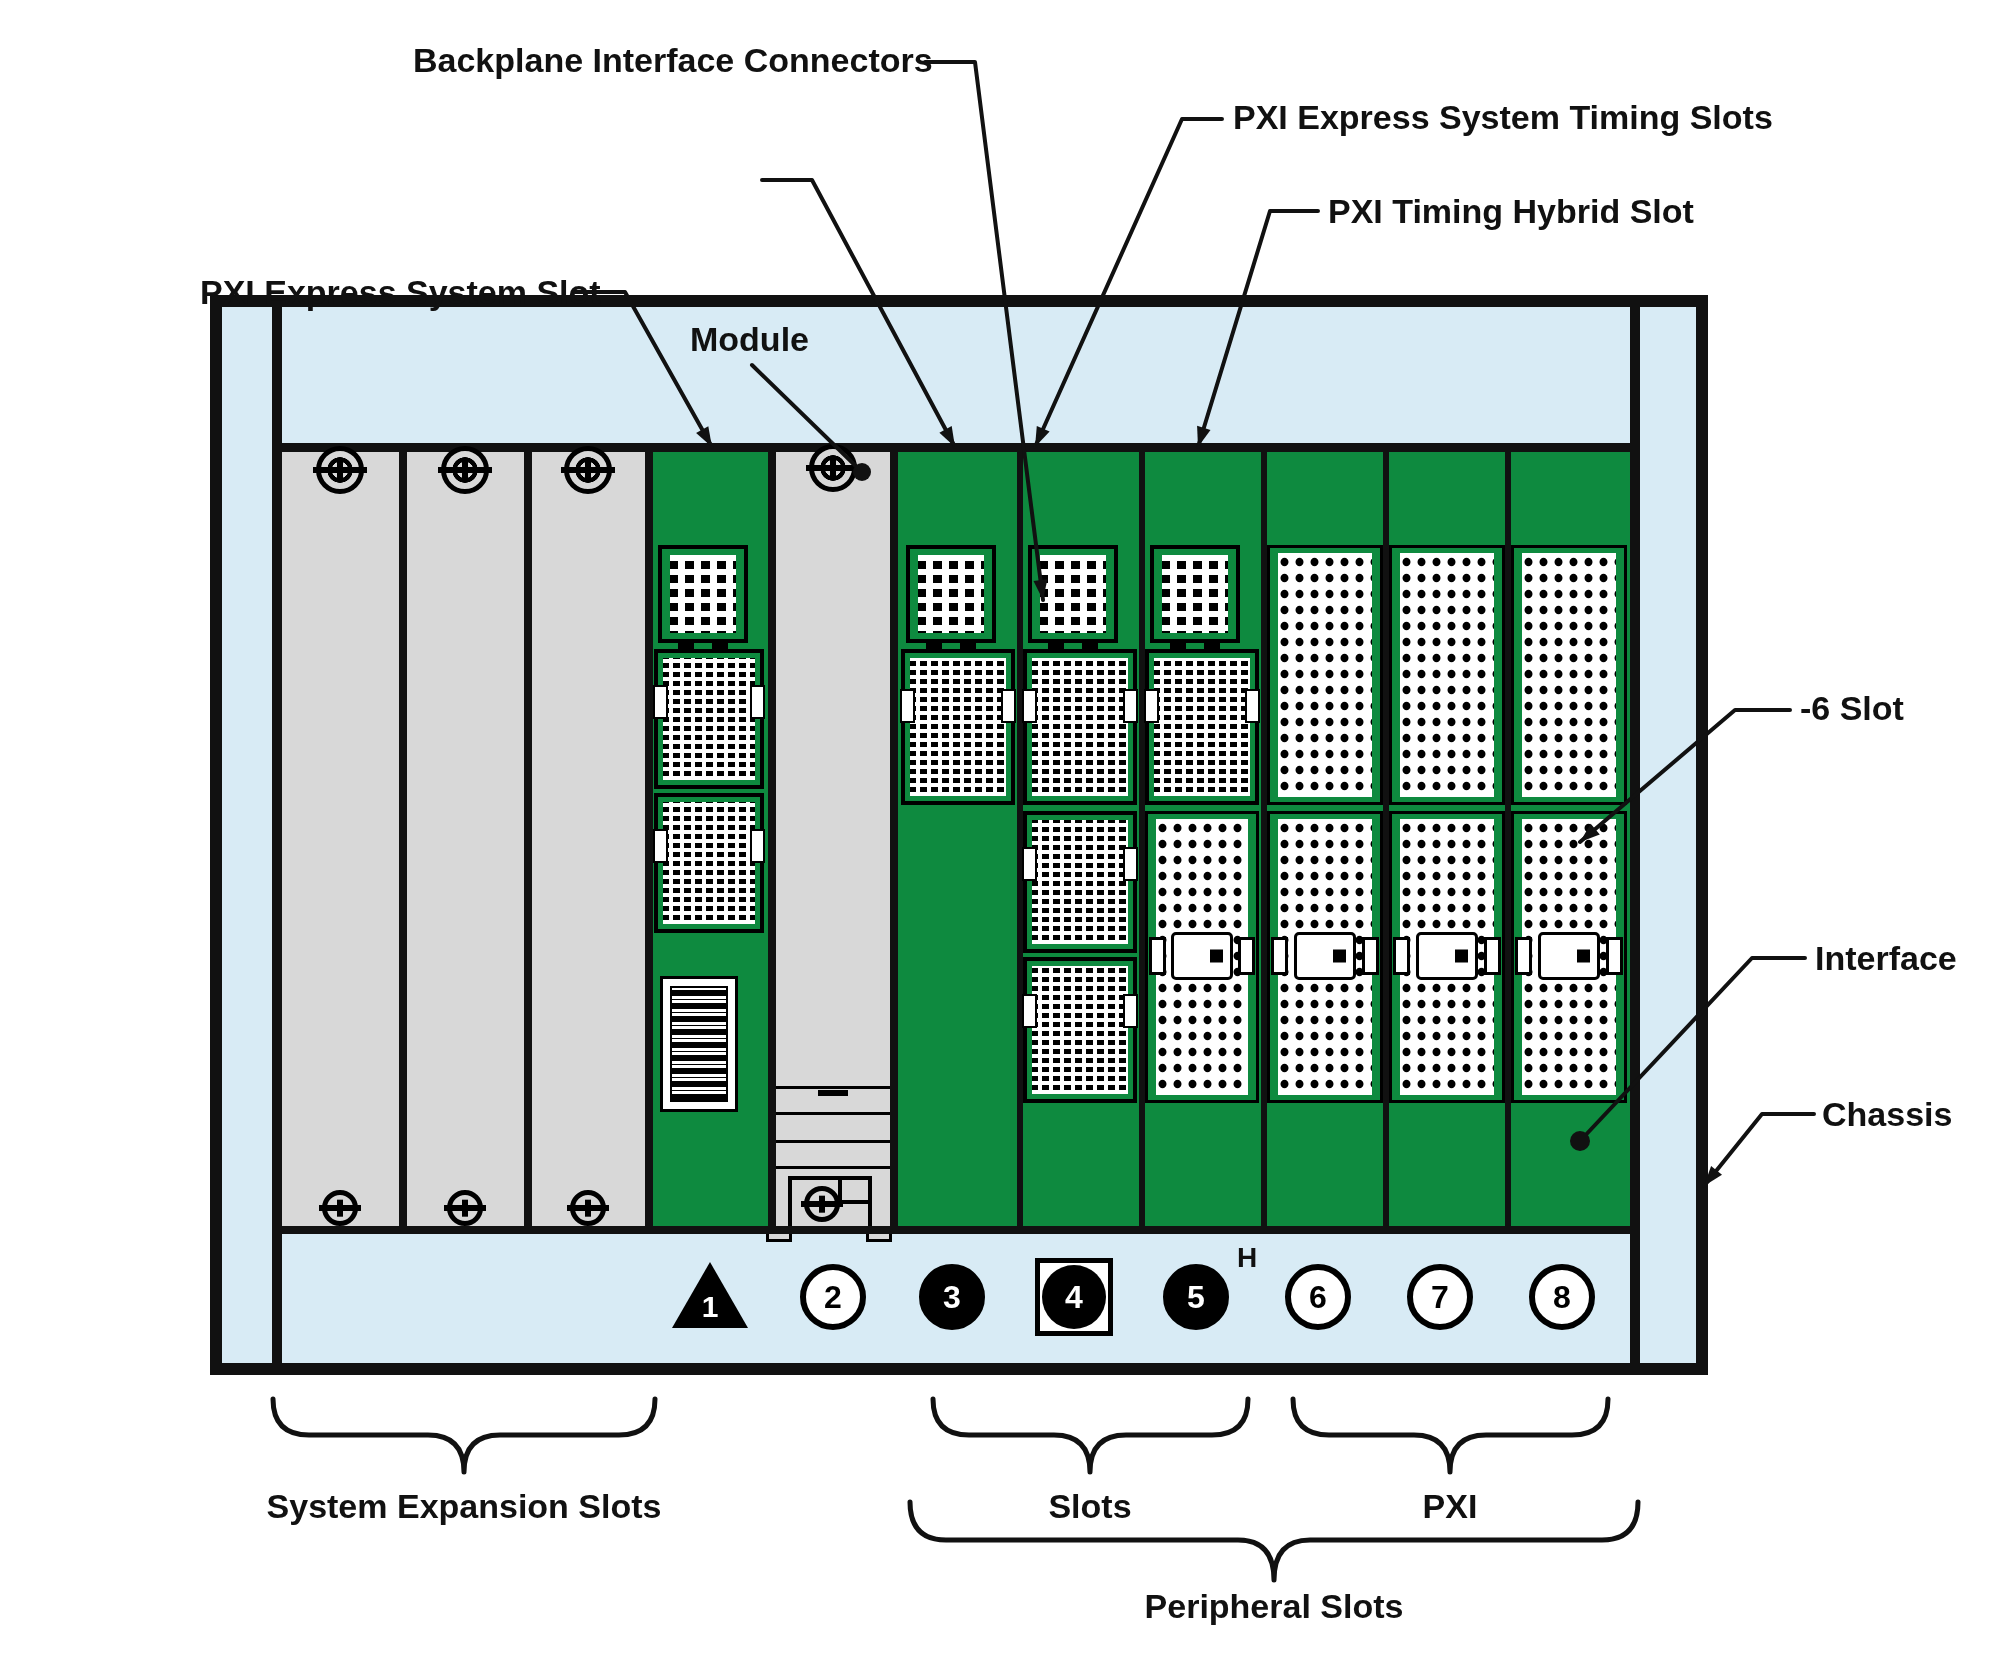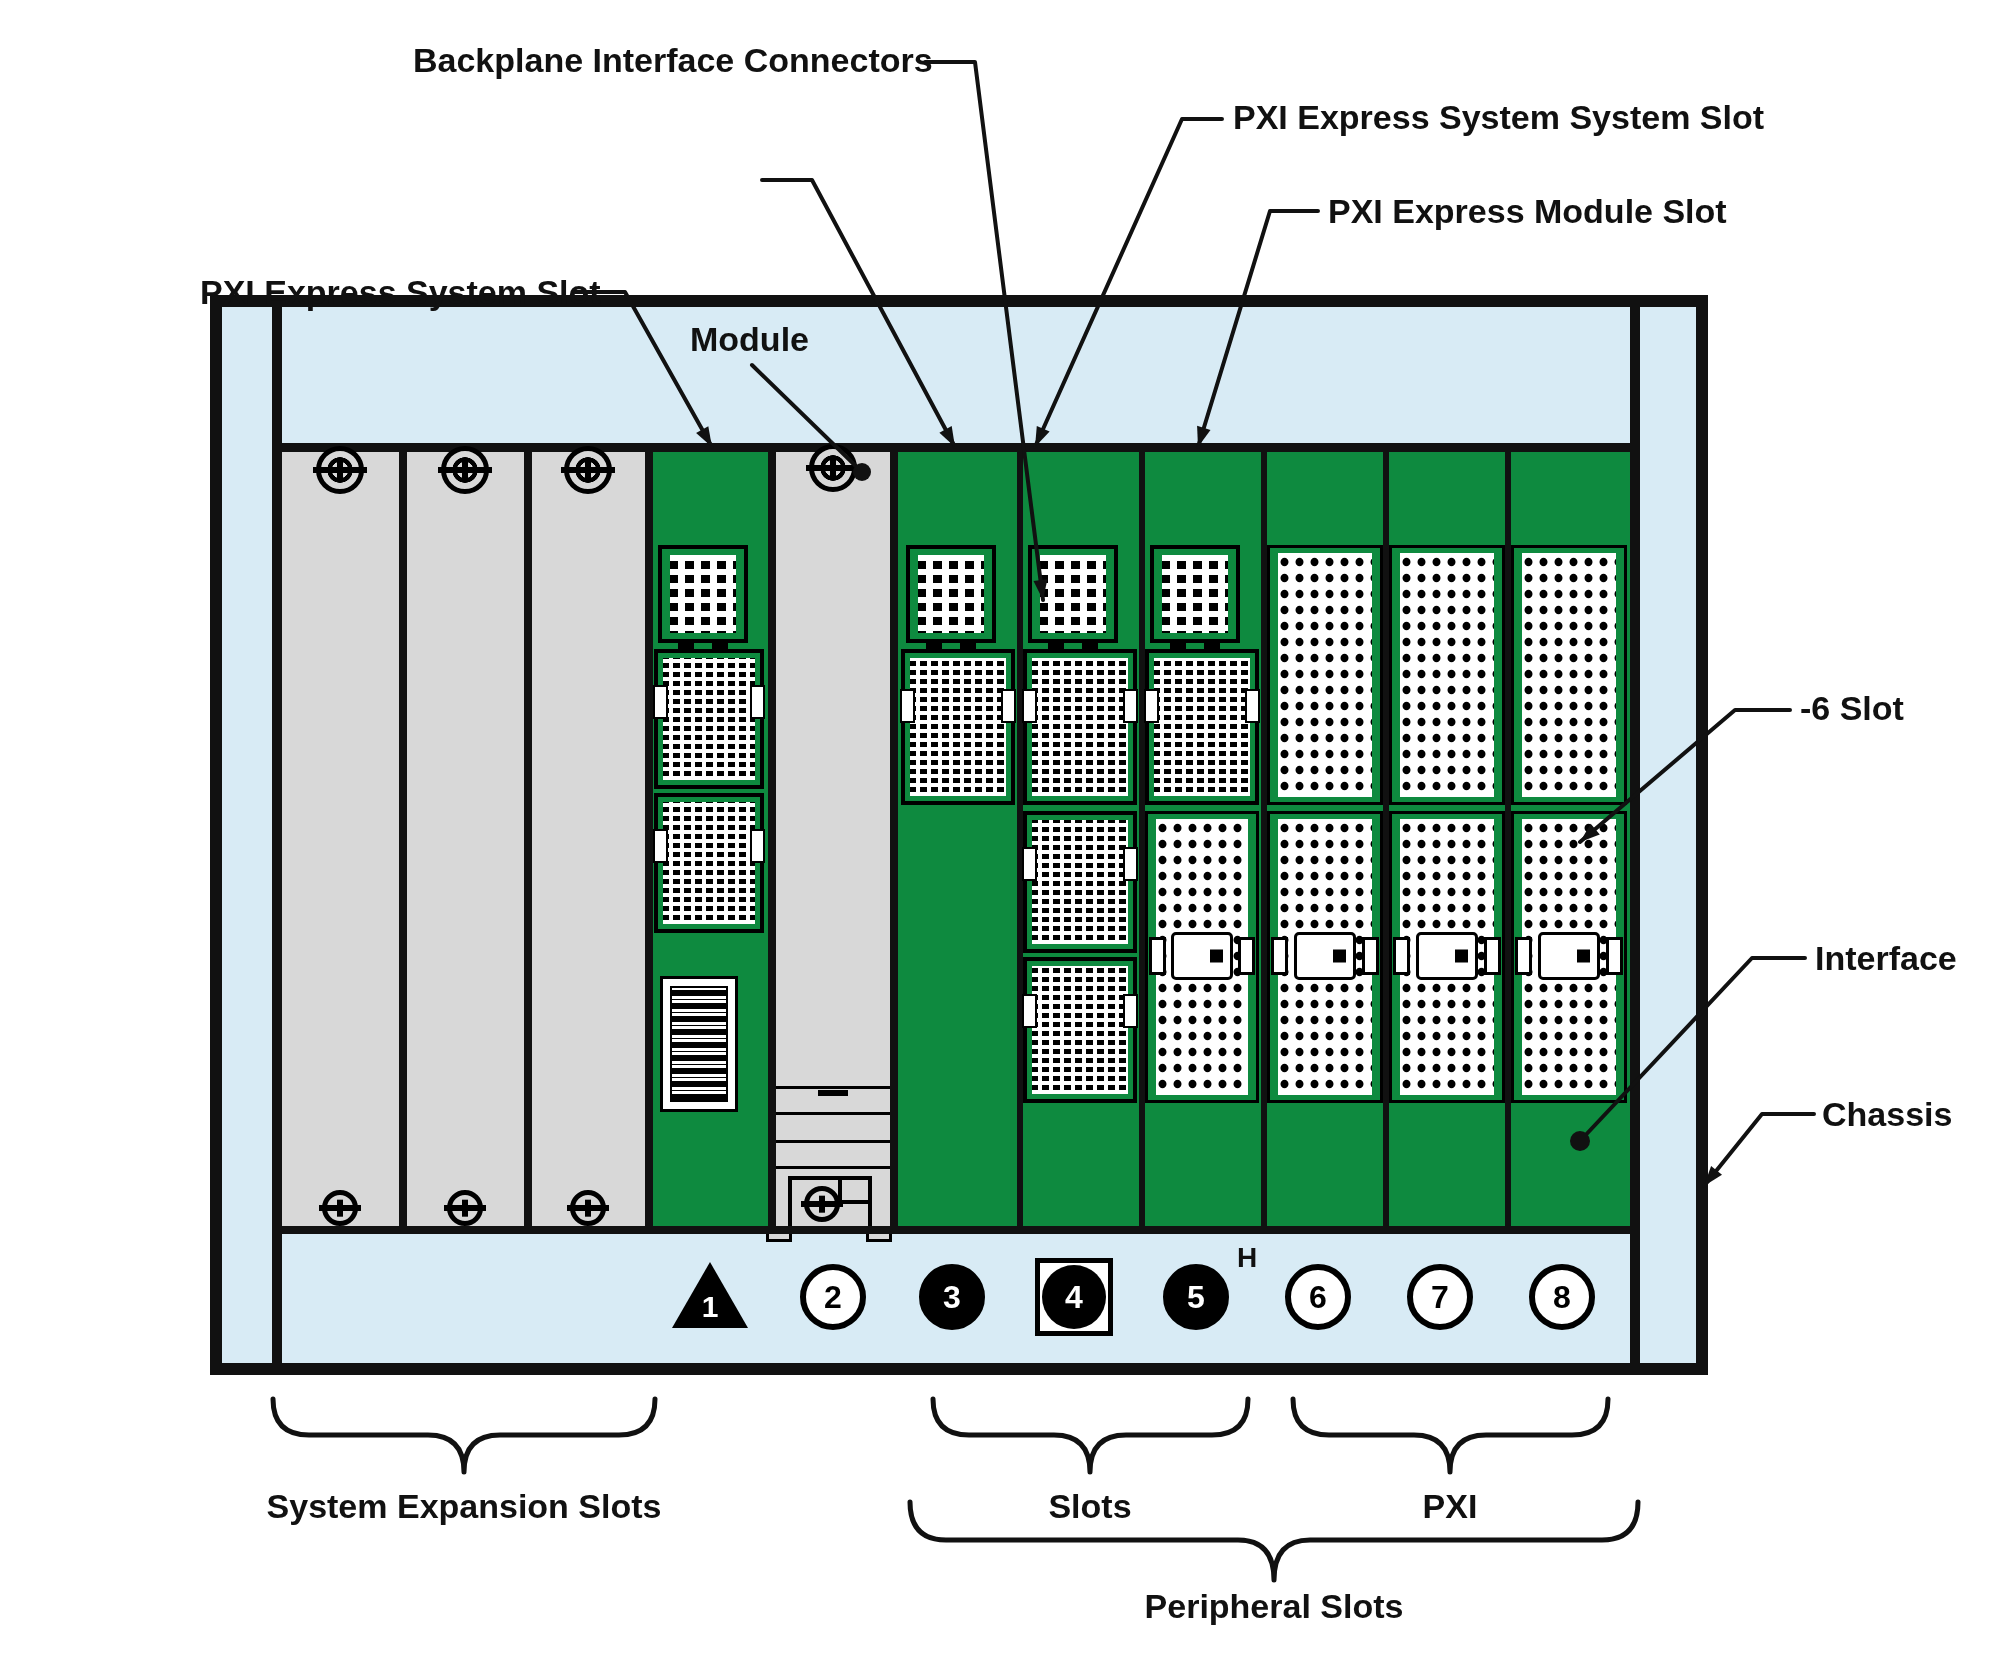--- a/index.html
+++ b/index.html
@@ -212,22 +212,22 @@
   <div class="marker-circle outline" style="left:1407px;top:1264px;">
     <span>7</span>
   </div>
   <div class="marker-circle outline" style="left:1529px;top:1264px;">
     <span>8</span>
   </div>
 
   <div class="lbl" style="left:413px;top:43px;">Backplane Interface Connectors</div>
   <div class="lbl" style="left:200px;top:275px;">PXI Express System Slot</div>
   <div class="lbl" style="left:690px;top:322px;text-align:center;">Module</div>
-  <div class="lbl" style="left:1233px;top:100px;">PXI Express System System Slot</div>
-  <div class="lbl" style="left:1328px;top:194px;">PXI Express Module Slot</div>
+  <div class="lbl" style="left:1233px;top:100px;">PXI Express System Timing Slots</div>
+  <div class="lbl" style="left:1328px;top:194px;">PXI Timing Hybrid Slot</div>
   <div class="lbl" style="left:1800px;top:691px;">-6 Slot</div>
   <div class="lbl" style="left:1815px;top:941px;">Interface</div>
   <div class="lbl" style="left:1822px;top:1097px;">Chassis</div>
 
   <div class="lbl center" style="left:464px;top:1489px;">System Expansion Slots</div>
   <div class="lbl center" style="left:1090px;top:1489px;">Slots</div>
   <div class="lbl center" style="left:1450px;top:1489px;">PXI</div>
   <div class="lbl center" style="left:1274px;top:1589px;">Peripheral Slots</div>
 
   <svg class="overlay" width="2000" height="1654" viewBox="0 0 2000 1654">

